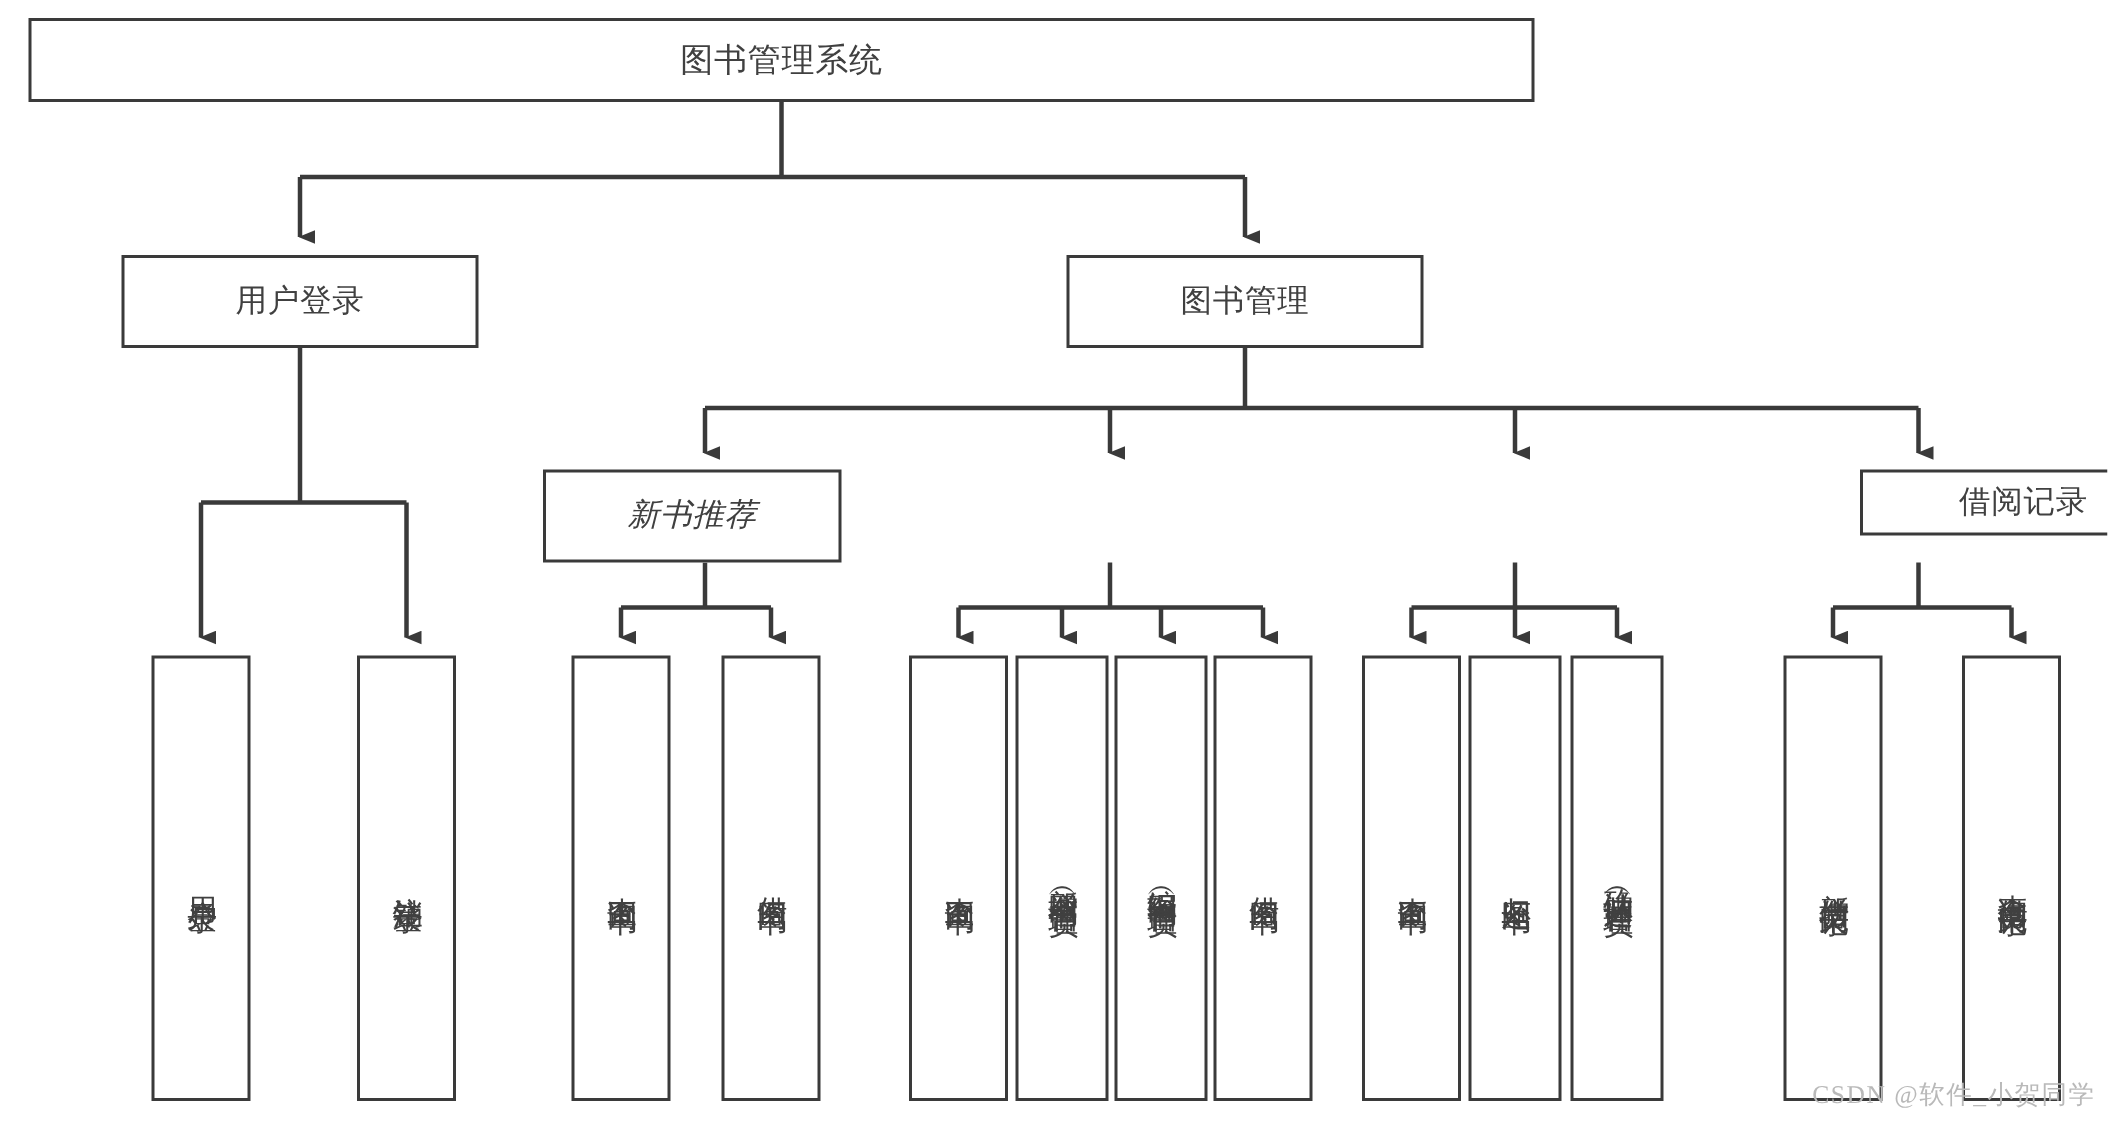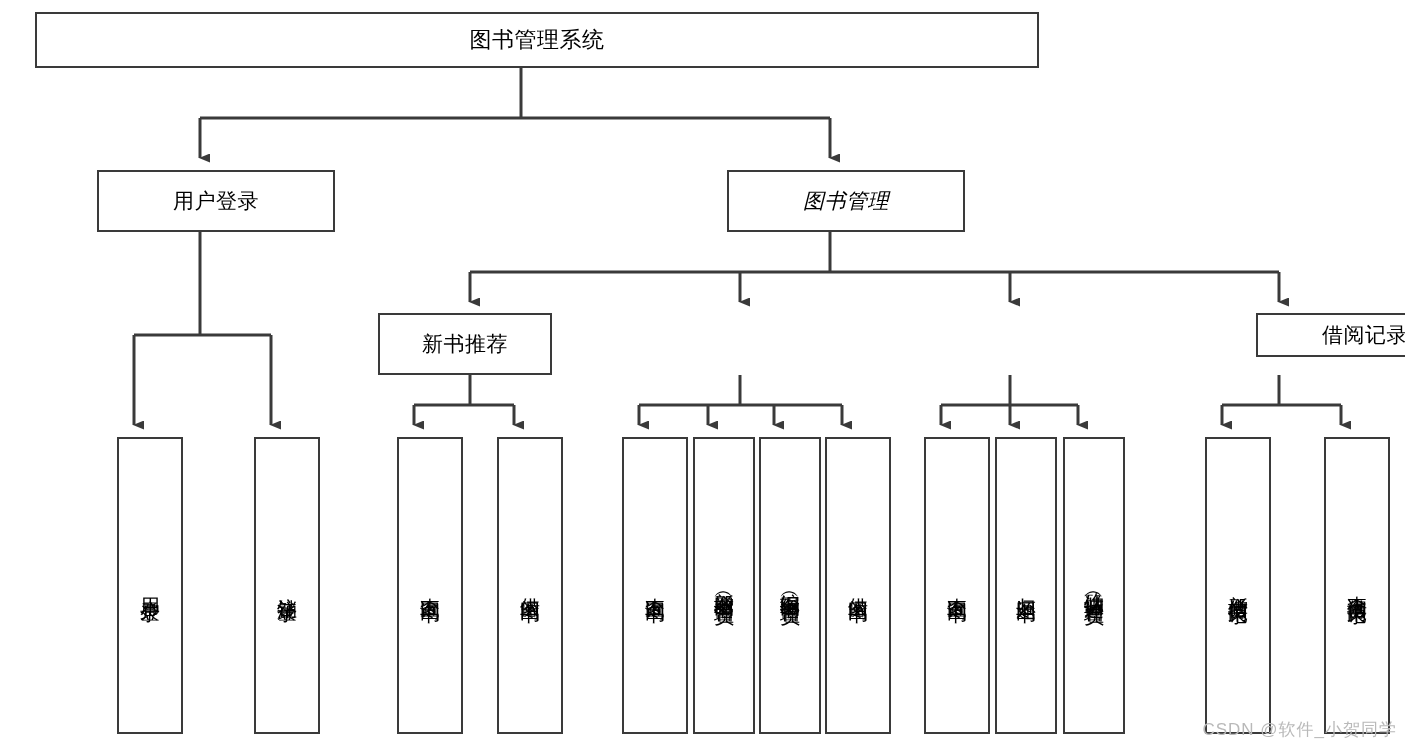--- a/index.html
+++ b/index.html
@@ -27,22 +27,21 @@
     pointer-events: none;
   }
   .node {
     position: absolute;
     box-sizing: border-box;
     border: 2px solid #3a3a3a;
     background: #ffffff;
     display: flex;
     align-items: center;
     justify-content: center;
-    color: #000000;
-    margin-left: 16px;
+    color: #404040;
   }
   .node.horizontal {
     font-size: 21px;
     letter-spacing: 0.5px;
     line-height: 1.2;
   }
   .node.root {
     font-size: 22px;
   }
   .node.vertical {
@@ -65,20 +64,21 @@
   }
   #watermark {
     position: absolute;
     right: 8px;
     bottom: 6px;
     font-size: 17px;
     color: #b9b9b9;
     letter-spacing: 1px;
     white-space: nowrap;
     user-select: none;
+    font-family: Liberation Serif, serif;
   }
 </style>
 </head>
 <body>
 
 <div id="diagram-root">
 
   <svg id="edge-layer" viewBox="0 0 1405 747" width="1405" height="747" xmlns="http://www.w3.org/2000/svg">
     <defs>
       <marker id="arrowhead" markerWidth="10" markerHeight="11" refX="4.5" refY="10" orient="auto" markerUnits="userSpaceOnUse">
@@ -133,25 +133,25 @@
   </svg>
 
   <div class="node horizontal root" style="left:19px; top:12px; width:1004px; height:56px;">
     <span class="node-label">图书管理系统</span>
   </div>
 
   <div class="node horizontal" style="left:81px; top:170px; width:238px; height:62px;">
     <span class="node-label">用户登录</span>
   </div>
 
-  <div class="node horizontal" style="left:711px; top:170px; width:238px; height:62px;font-style:italic;">
+  <div class="node horizontal" style="left:711px; top:170px; width:238px; height:62px;">
     <span class="node-label">图书管理</span>
   </div>
 
-  <div class="node horizontal" style="left:362px; top:313px; width:174px; height:62px;">
+  <div class="node horizontal" style="left:362px; top:313px; width:199px; height:62px;font-style:italic;">
     <span class="node-label">新书推荐</span>
   </div>
 
 
 
   <div class="node horizontal" style="left:1240px; top:313px; width:218px; height:44px;">
     <span class="node-label">借阅记录</span>
   </div>
 
   <div class="node vertical" style="left:101px; top:437px; width:66px; height:297px;">

